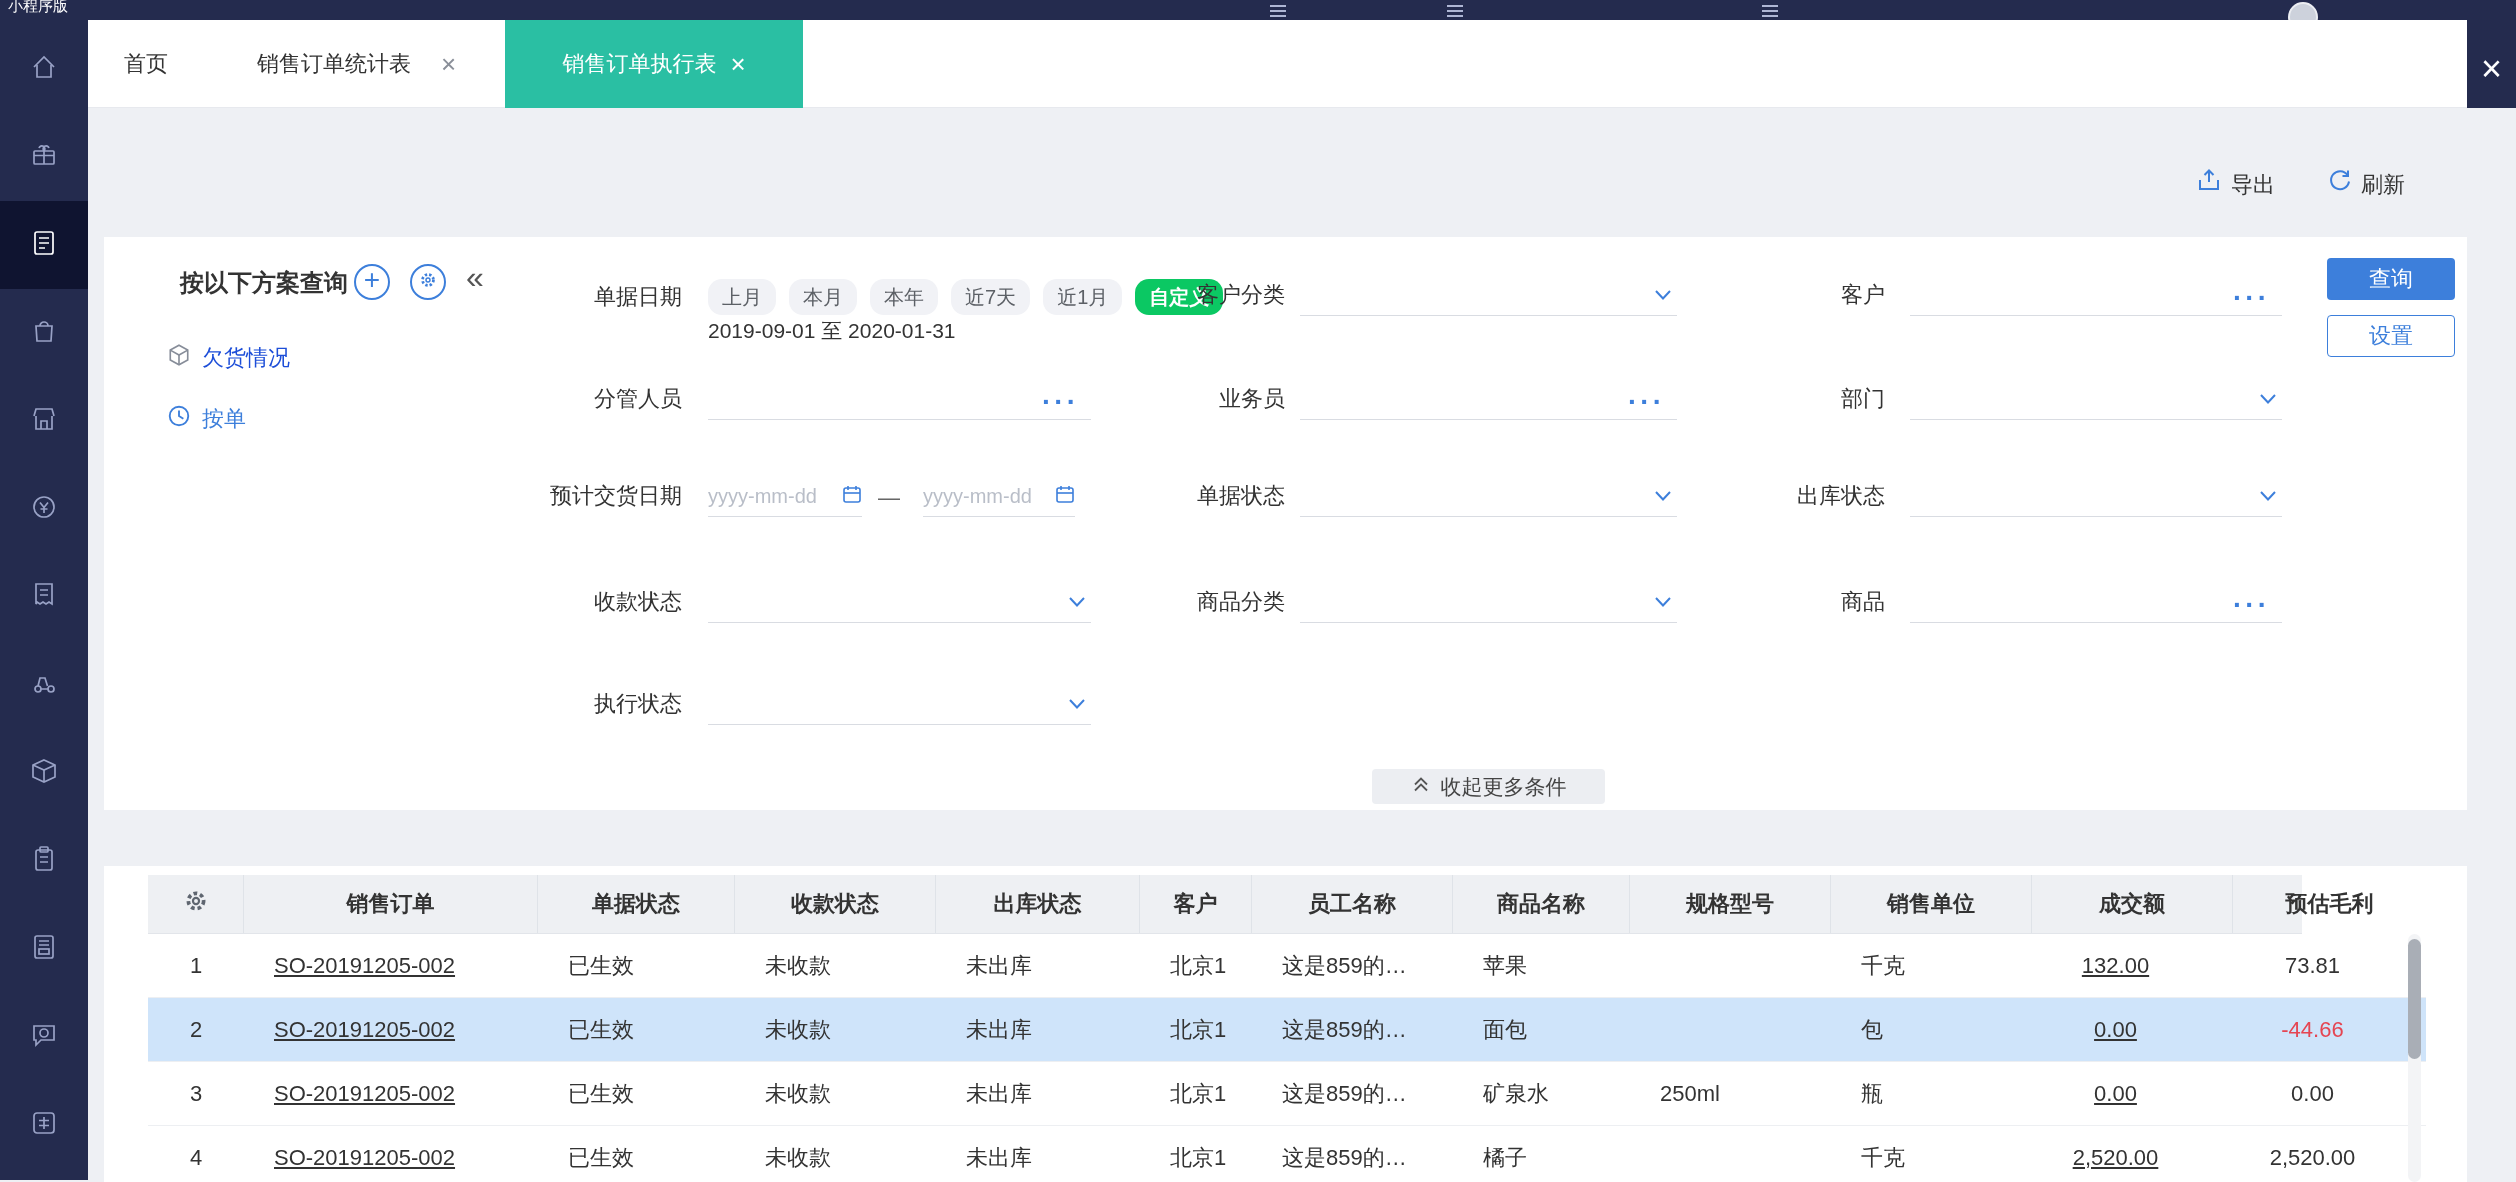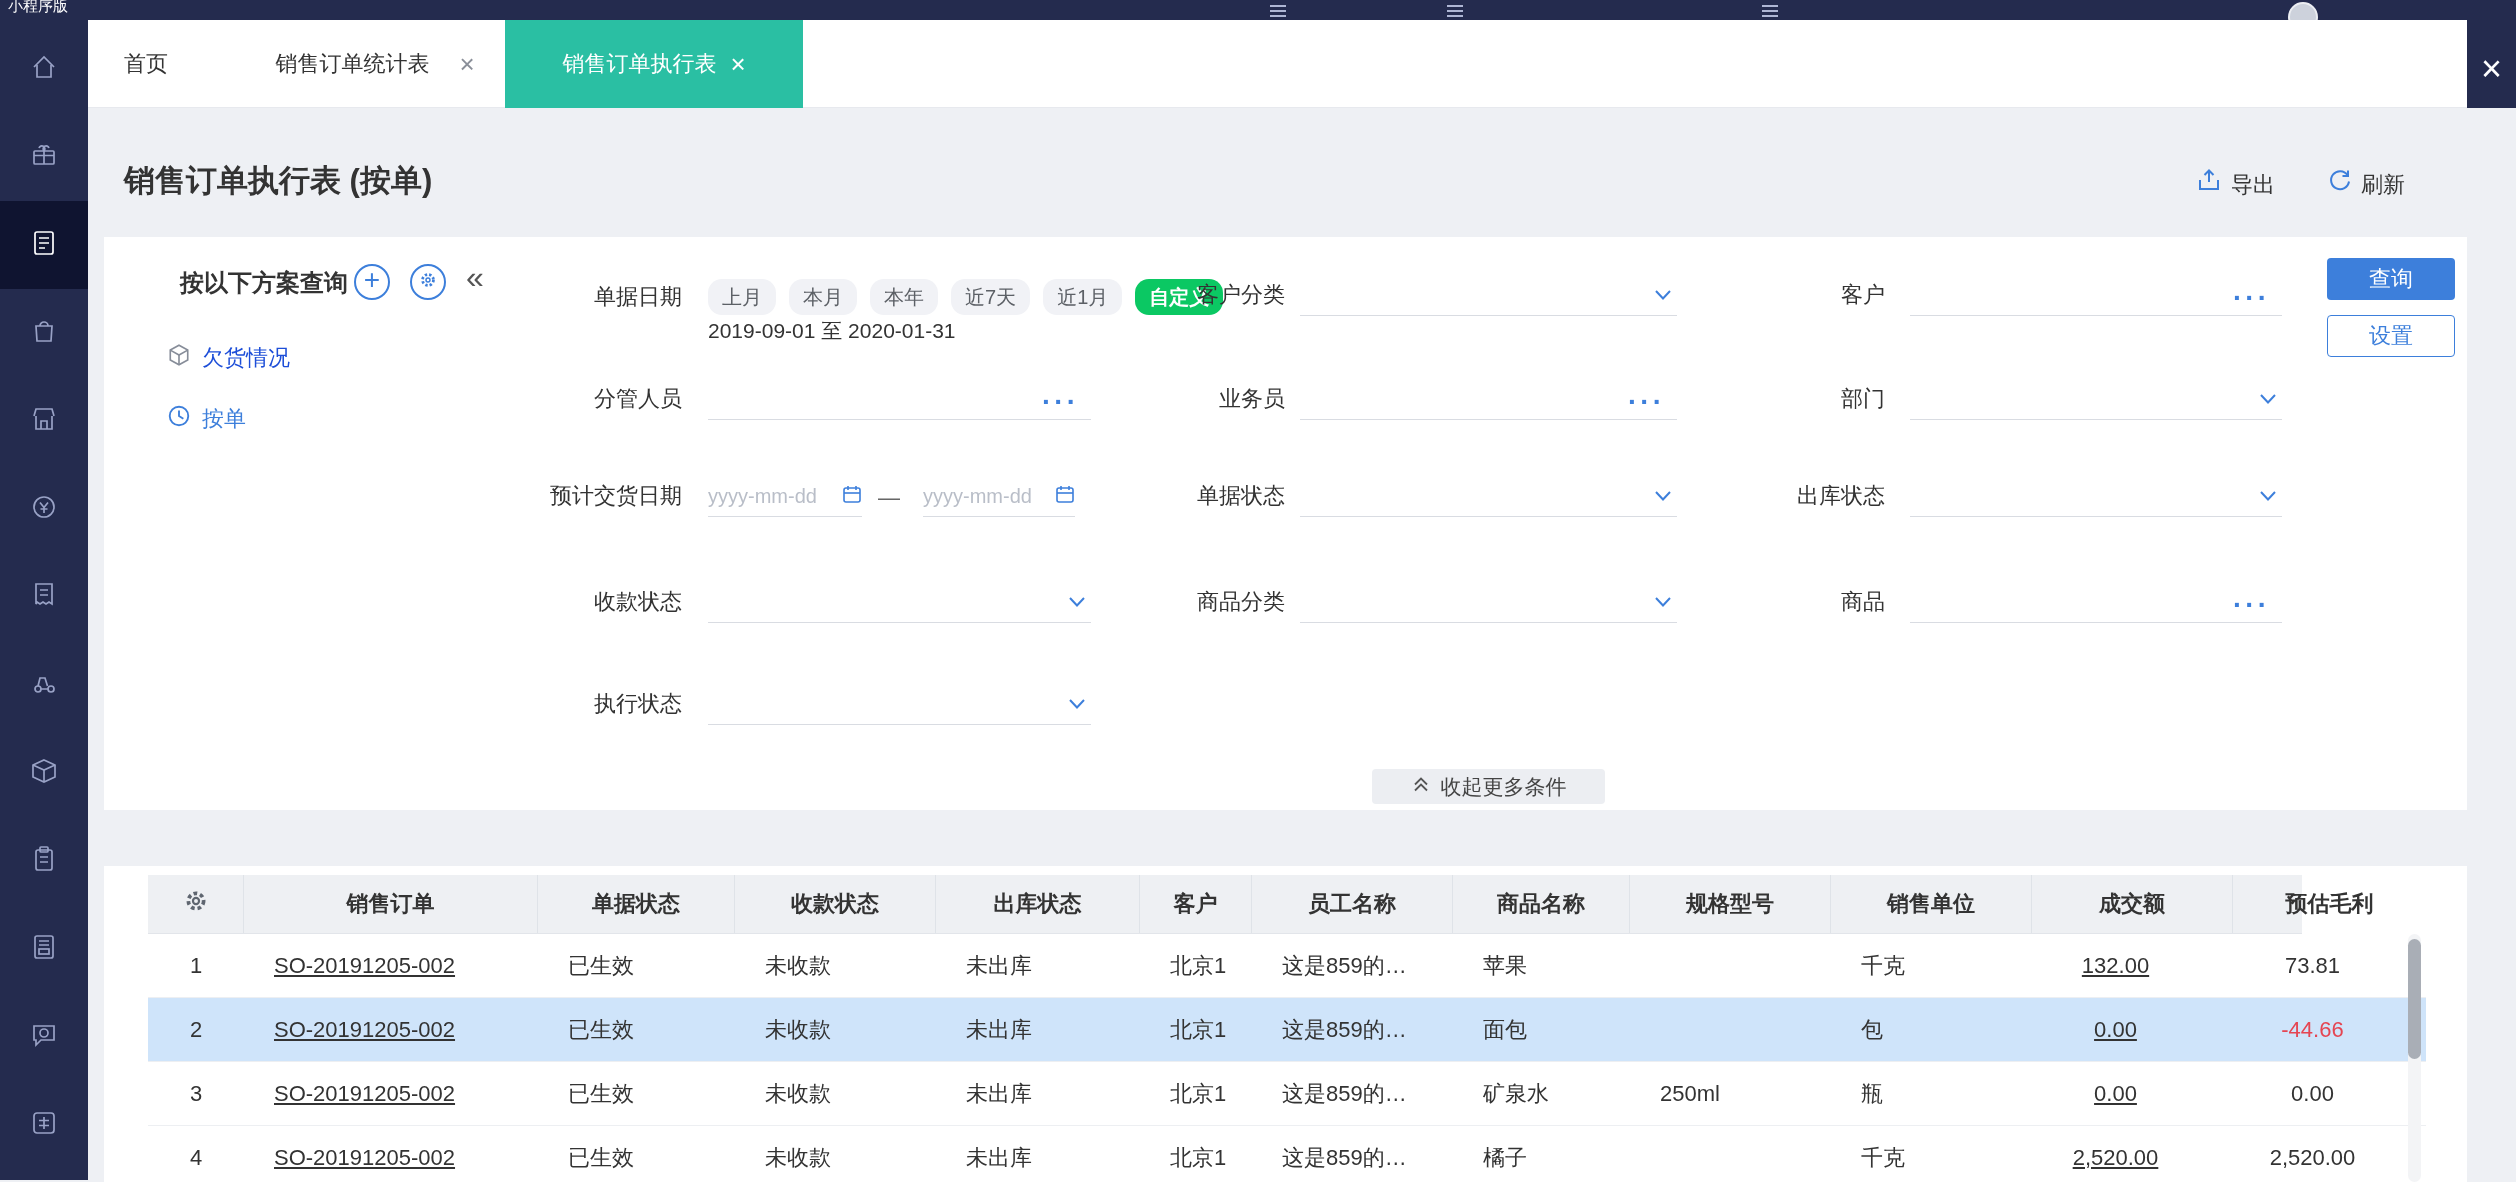--- a/index.html
+++ b/index.html
@@ -15,21 +15,21 @@
   .side-item.active{background:#0f1430;color:#fff}
 
   
   .topstrip{position:absolute;left:88px;top:0;width:2379px;height:20px;background:#242b4e;overflow:hidden;z-index:5}
   .menu-ico{position:absolute;top:3px;cursor:pointer}
   .avatar{position:absolute;left:2200px;top:2px;width:30px;height:30px;border-radius:50%;background:#cdd2dc;border:2px solid #eceef2}
 
   
   .tabbar{position:absolute;left:88px;top:20px;width:2379px;height:88px;background:#fff;border-bottom:1px solid #e7e9ee;z-index:4}
   .tab-home{position:absolute;left:36px;top:0;height:88px;line-height:88px;font-size:22px;cursor:pointer}
-  .tab-plain{position:absolute;left:169px;top:0;width:236px;height:88px;display:flex;align-items:center;justify-content:center;gap:30px;font-size:22px;cursor:pointer}
+  .tab-plain{position:absolute;left:169px;top:0;width:236px;height:88px;display:flex;align-items:center;gap:30px;font-size:22px;cursor:pointer}
   .tab-plain .x{color:#8a8f99;font-size:26px;line-height:1}
   .tab-active{position:absolute;left:417px;top:0;width:298px;height:88px;background:#2abfa3;color:#fff;display:flex;align-items:center;justify-content:center;gap:14px;font-size:22px;cursor:pointer}
   .tab-active .x{color:#fff;font-size:26px;line-height:1}
   .right-dark{position:absolute;left:2467px;top:0;width:49px;height:108px;background:#242b4e;z-index:5}
   .bigx{position:absolute;left:50%;top:69px;transform:translate(-50%,-50%);color:#fff;font-size:36px;cursor:pointer;line-height:1}
 
   
   .page-title{position:absolute;left:124px;top:160px;font-size:31px;font-weight:600}
   .tool{position:absolute;top:168px;display:flex;align-items:flex-end;gap:9px;font-size:22px;cursor:pointer;color:#333}
 
@@ -196,21 +196,20 @@
     </div>
     <div class="tab-active">
       <span>销售订单执行表</span>
       <span class="x">×</span>
     </div>
   </div>
   <div class="right-dark">
     <span class="bigx">×</span>
   </div>
 
-  <div class="page-title">销售订单执行表 (按单)</div>
   <div class="tool" style="left:2196px">
     <span>
       <svg width="26" height="26" viewBox="0 0 26 26" fill="none" stroke="#3d7fdb" stroke-width="2">
           <path d="M13 3 V14"></path>
           <path d="M8.5 7 L13 2.5 L17.5 7"></path>
           <path d="M4 12 V21 H22 V12"></path>
         </svg></span>
     <span>导出</span>
   </div>
   <div class="tool" style="left:2326px">

